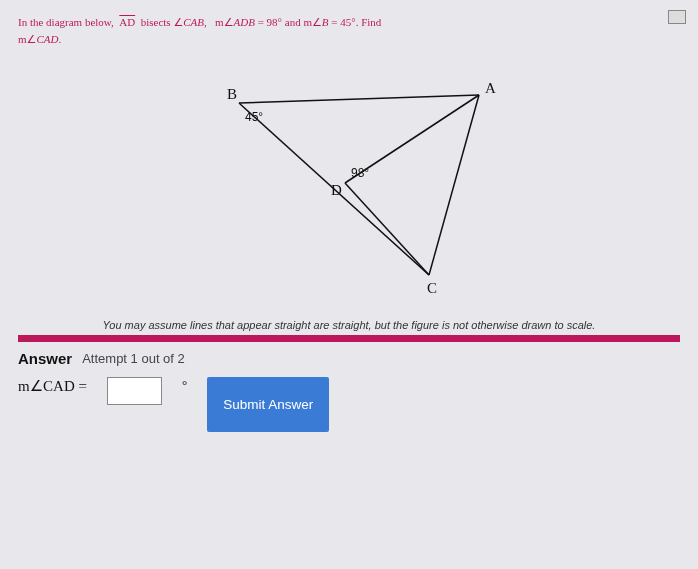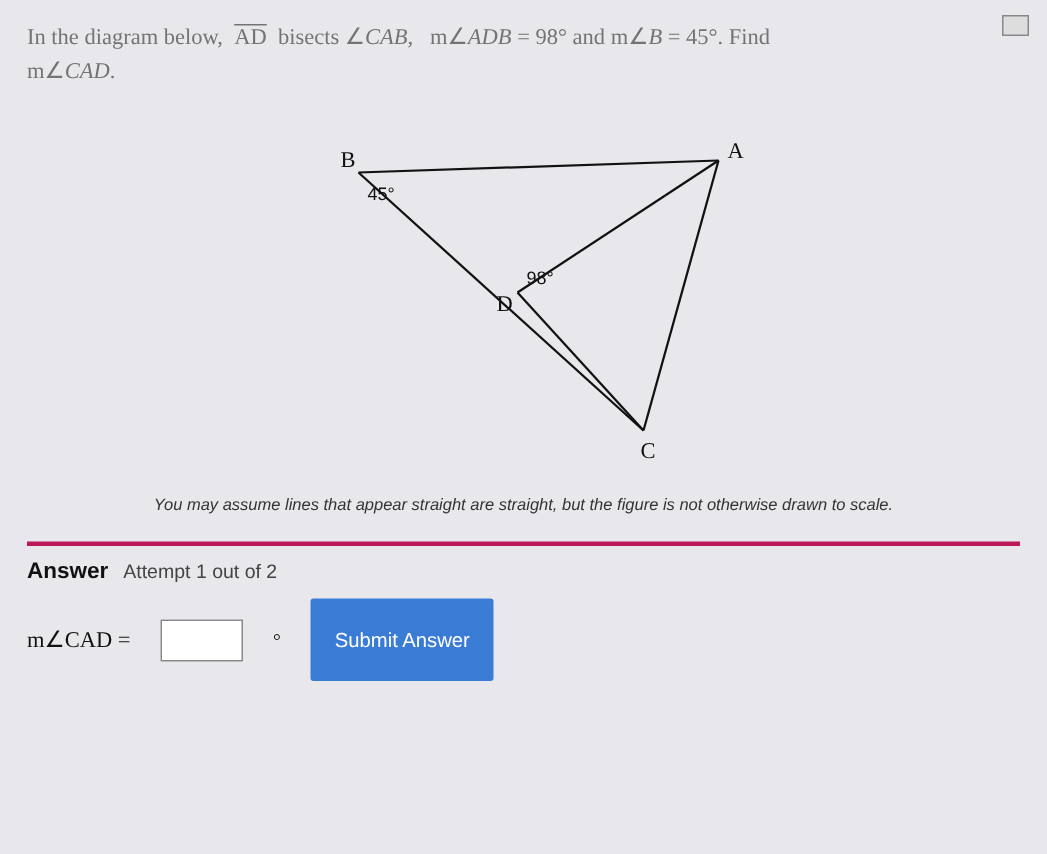--- a/index.html
+++ b/index.html
@@ -15,23 +15,23 @@
 
     .main-container {
       background: #e8e8ec;
       width: 698px;
       height: 569px;
       position: relative;
       padding: 14px 18px 14px 18px;
     }
 
     .problem-text {
-      font-size: 15px;
+      font-size: 11px;
       line-height: 1.5;
-      color: #737373;
+      color: #be185d;
       margin-bottom: 8px;
     }
 
     .diagram-area {
       display: flex;
       justify-content: center;
       align-items: center;
       margin: 0 auto;
       position: relative;
       width: 100%;
@@ -45,23 +45,23 @@
     .note-text {
       text-align: center;
       font-size: 11px;
       color: #333;
       margin-top: 4px;
       font-style: italic;
       font-family: Arial, sans-serif;
     }
 
     .answer-section {
-      margin-top: 18px;
+      margin-top: 4px;
       padding-top: 8px;
-      border-top: 3px solid #be185d;
+      border-top: 7px solid #be185d;
     }
 
     .answer-label-row {
       display: flex;
       align-items: center;
       gap: 10px;
       margin-bottom: 10px;
     }
 
     .answer-label {
@@ -72,21 +72,21 @@
     }
 
     .attempt-label {
       font-size: 13px;
       color: #444;
       font-family: Arial, sans-serif;
     }
 
     .answer-input-row {
       display: flex;
-      align-items: center;
+      align-items: flex-start;
       gap: 20px;
     }
 
     .equation-label {
       font-size: 15px;
       color: #111;
       font-family: 'Times New Roman', serif;
     }
 
     .answer-input {

